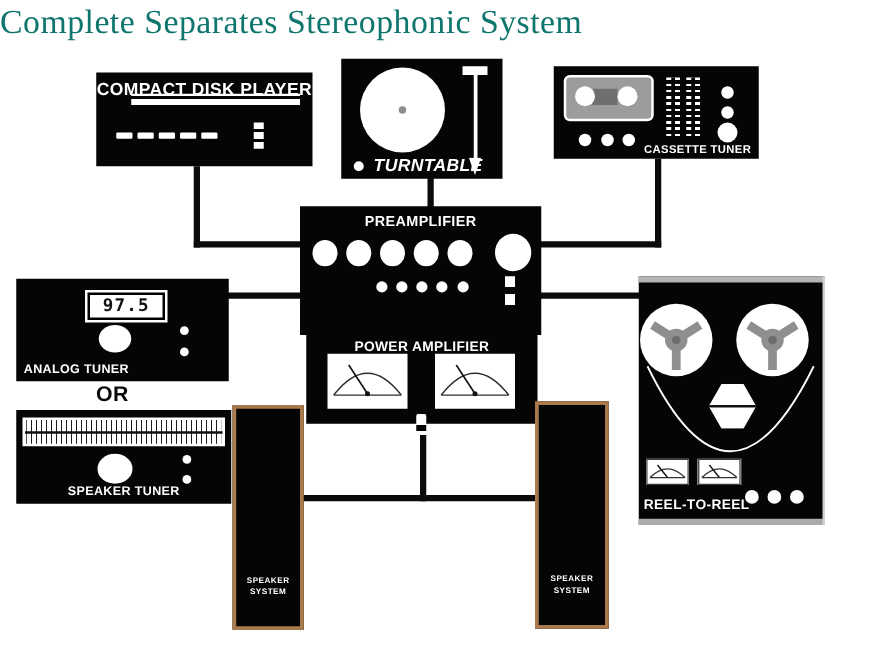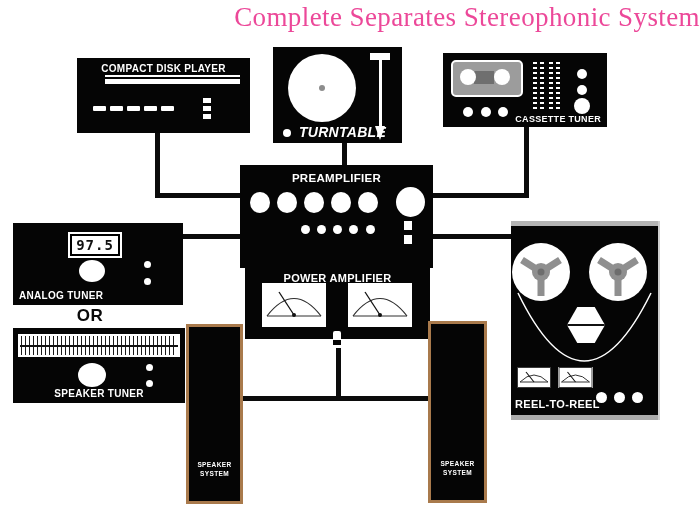--- a/index.html
+++ b/index.html
@@ -1,20 +1,20 @@
 <!DOCTYPE html>
 <html><head>
 <meta charset="utf-8">
 <style>
   html,body{margin:0;padding:0;background:#fff;}
   .stage{position:relative;width:700px;height:525px;background:#ffffff;
          font-family:"Liberation Sans",sans-serif;overflow:hidden;}
-  .title{position:absolute;left:0;right:0;top:2px;text-align:right;
+  .title{position:absolute;left:0;right:0;top:2px;text-align:left;
          font-family:"Liberation Serif","DejaVu Serif",serif;
-         font-size:27px;color:#ec4899;letter-spacing:0.4px;}
+         font-size:27px;color:#0f766e;letter-spacing:0.4px;}
   .wire{position:absolute;background:#0b0b0b;z-index:1;}
   .box{position:absolute;background:#050505;z-index:2;}
   .lbl{position:absolute;color:#fff;font-weight:700;white-space:nowrap;letter-spacing:0.3px;}
   .dot{position:absolute;background:#fff;border-radius:50%;}
   .ell{position:absolute;background:#fff;border-radius:50%;}
   .or{position:absolute;left:62px;top:306px;width:56px;text-align:center;
       font-weight:700;font-size:17px;color:#0a0a0a;letter-spacing:0.5px;z-index:2;}
   .vseg3{background:repeating-linear-gradient(180deg,#fff 0 5px,#050505 5px 8px);}
   .vseg2{background:repeating-linear-gradient(180deg,#fff 0 9px,#050505 9px 14px);}
   .vu-col{position:absolute;background:repeating-linear-gradient(180deg,#fff 0 2px,#050505 2px 5px);}
@@ -50,21 +50,21 @@
   <div class="wire" style="left:342px;top:142px;width:5px;height:25px;"></div>
   <div class="wire" style="left:524px;top:127px;width:5px;height:71px;"></div>
   <div class="wire" style="left:431px;top:193px;width:98px;height:5px;"></div>
   <div class="wire" style="left:181px;top:234px;width:61px;height:5px;"></div>
   <div class="wire" style="left:431px;top:234px;width:82px;height:5px;"></div>
   <div class="wire" style="left:334px;top:251px;width:5px;height:17px;"></div>
   <div class="wire" style="left:336px;top:348px;width:5px;height:53px;"></div>
   <div class="wire" style="left:240px;top:396px;width:192px;height:5px;"></div>
 
   <div class="box" style="left:77px;top:58px;width:173px;height:75px;">
-    <div class="lbl" style="left:0;right:0;top:5px;text-align:center;font-size:10px;">COMPACT DISK PLAYER</div>
+    <div class="lbl" style="left:0;right:0;top:5px;text-align:center;font-size:14px;">COMPACT DISK PLAYER</div>
     <div class="tray" style="left:28px;top:17px;width:135px;height:9px;"></div>
     <div class="dot" style="left:16px;top:48px;width:13px;height:5px;border-radius:1px;"></div>
     <div class="dot" style="left:33px;top:48px;width:13px;height:5px;border-radius:1px;"></div>
     <div class="dot" style="left:50px;top:48px;width:13px;height:5px;border-radius:1px;"></div>
     <div class="dot" style="left:67px;top:48px;width:13px;height:5px;border-radius:1px;"></div>
     <div class="dot" style="left:84px;top:48px;width:13px;height:5px;border-radius:1px;"></div>
     <div class="vseg3" style="position:absolute;left:126px;top:40px;width:8px;height:21px;"></div>
   </div>
 
   <div class="box" style="left:273px;top:47px;width:129px;height:96px;">
@@ -109,21 +109,21 @@
     <div class="ell" style="left:156px;top:22px;width:29px;height:30px;"></div>
     <div class="dot" style="left:61px;top:60px;width:9px;height:9px;"></div>
     <div class="dot" style="left:77px;top:60px;width:9px;height:9px;"></div>
     <div class="dot" style="left:93px;top:60px;width:9px;height:9px;"></div>
     <div class="dot" style="left:109px;top:60px;width:9px;height:9px;"></div>
     <div class="dot" style="left:126px;top:60px;width:9px;height:9px;"></div>
     <div class="vseg2" style="position:absolute;left:164px;top:56px;width:8px;height:23px;"></div>
   </div>
 
   <div class="box" style="left:13px;top:223px;width:170px;height:82px;">
-    <div class="disp" style="left:55px;top:9px;width:54px;height:26px;">
+    <div class="disp" style="left:55px;top:9px;width:54px;height:26px;padding-left:12px;">
       <div class="disp-in">97.5</div>
     </div>
     <div class="ell" style="left:66px;top:37px;width:26px;height:22px;"></div>
     <div class="dot" style="left:131px;top:38px;width:7px;height:7px;"></div>
     <div class="dot" style="left:131px;top:55px;width:7px;height:7px;"></div>
     <div class="lbl" style="left:6px;bottom:4px;font-size:10px;">ANALOG TUNER</div>
   </div>
 
   <div class="or">OR</div>
 

